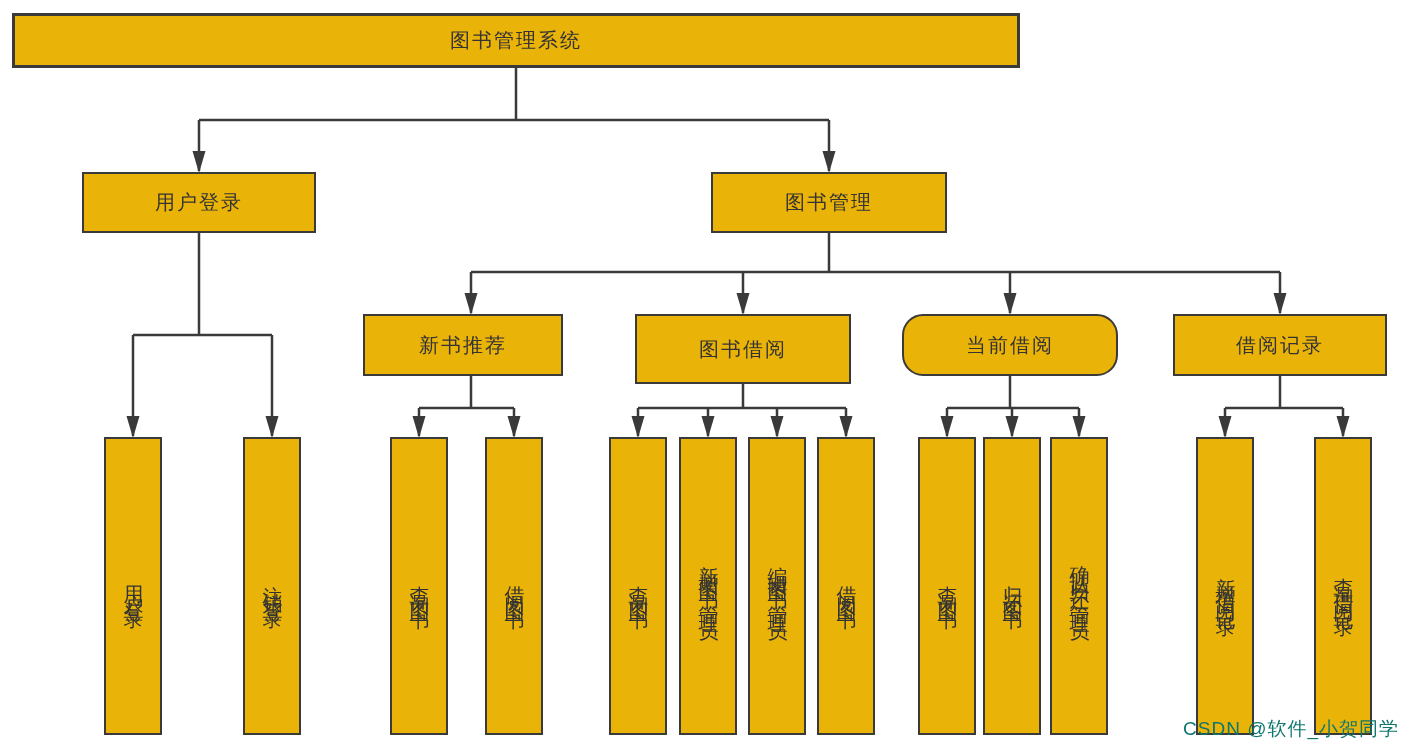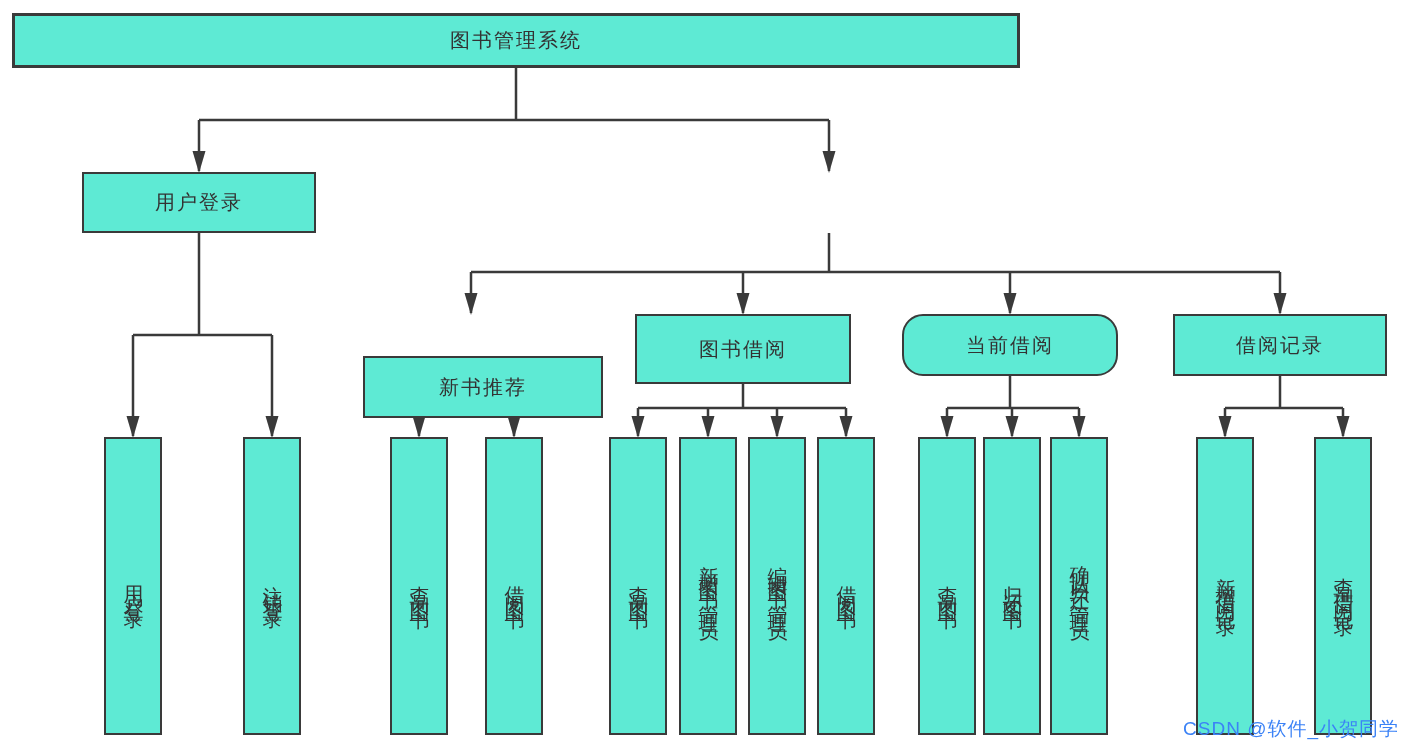--- a/index.html
+++ b/index.html
@@ -9,34 +9,34 @@
     background:#ffffff;
     font-family:"Liberation Sans","DejaVu Sans",sans-serif;
     color:#333333;
     overflow:hidden;
   }
   .wires{position:absolute;left:0;top:0;width:1405px;height:747px;}
   .wires path{stroke:#3a3a3a;stroke-width:2.5;fill:none;}
   .box{
     position:absolute;
     box-sizing:border-box;
-    background:#5eead4;
+    background:#eab308;
     border:2.5px solid #3a3a3a;
     display:flex;
     align-items:center;
     justify-content:center;
     font-size:20px;
     letter-spacing:2px;
     color:#333333;
     white-space:nowrap;
   }
   .b-root {left:12px; top:13px; width:1008px;height:55px;border-width:3px;}
   .b-login{left:82px; top:172px;width:234px; height:61px;}
   .b-mgmt {left:711px;top:172px;width:236px; height:61px;}
-  .b-m1{left:363px; top:314px;width:240px;height:62px;margin-top:42px;}
+  .b-m1{left:363px; top:314px;width:200px;height:62px;}
   .b-m2{left:635px; top:314px;width:216px;height:70px;}
   .b-m3{left:902px; top:314px;width:216px;height:62px;border-radius:21px;}
   .b-m4{left:1173px;top:314px;width:214px;height:62px;}
   .leaf{
     top:437px;width:58px;height:298px;
     display:block;
     writing-mode:vertical-rl;
     text-orientation:mixed;
     text-align:center;
     line-height:52px;
@@ -47,21 +47,21 @@
   .b-l1{left:104px;}  .b-l2{left:243px;}
   .b-l3{left:390px;}  .b-l4{left:485px;}
   .b-l5{left:609px;}  .b-l6{left:679px;}
   .b-l7{left:748px;}  .b-l8{left:817px;}
   .b-l9{left:918px;}  .b-l10{left:983px;} .b-l11{left:1050px;}
   .b-l12{left:1196px;}.b-l13{left:1314px;}
   .watermark{
     position:absolute;
     right:6px;bottom:5px;
     font-size:19px;
-    color:#3b82f6;
+    color:#0f766e;
     letter-spacing:1px;
   }
 </style>
 </head>
 <body>
 
 <div class="stage">
 
   <svg class="wires" viewBox="0 0 1405 747" xmlns="http://www.w3.org/2000/svg">
     <defs>
@@ -93,20 +93,21 @@
       <use href="#arrowhead" transform="translate(1012,437)"></use>
       <use href="#arrowhead" transform="translate(1079,437)"></use>
       <use href="#arrowhead" transform="translate(1225,437)"></use>
       <use href="#arrowhead" transform="translate(1343,437)"></use>
     </g>
   </svg>
 
   <div class="box b-root">图书管理系统</div>
 
   <div class="box b-login">用户登录</div>
+  <div class="box b-mgmt">图书管理</div>
 
   <div class="box b-m1">新书推荐</div>
   <div class="box b-m2">图书借阅</div>
   <div class="box b-m3">当前借阅</div>
   <div class="box b-m4">借阅记录</div>
 
   <div class="box leaf b-l1">用户登录</div>
   <div class="box leaf b-l2">注销登录</div>
 
   <div class="box leaf b-l3">查询图书</div>

